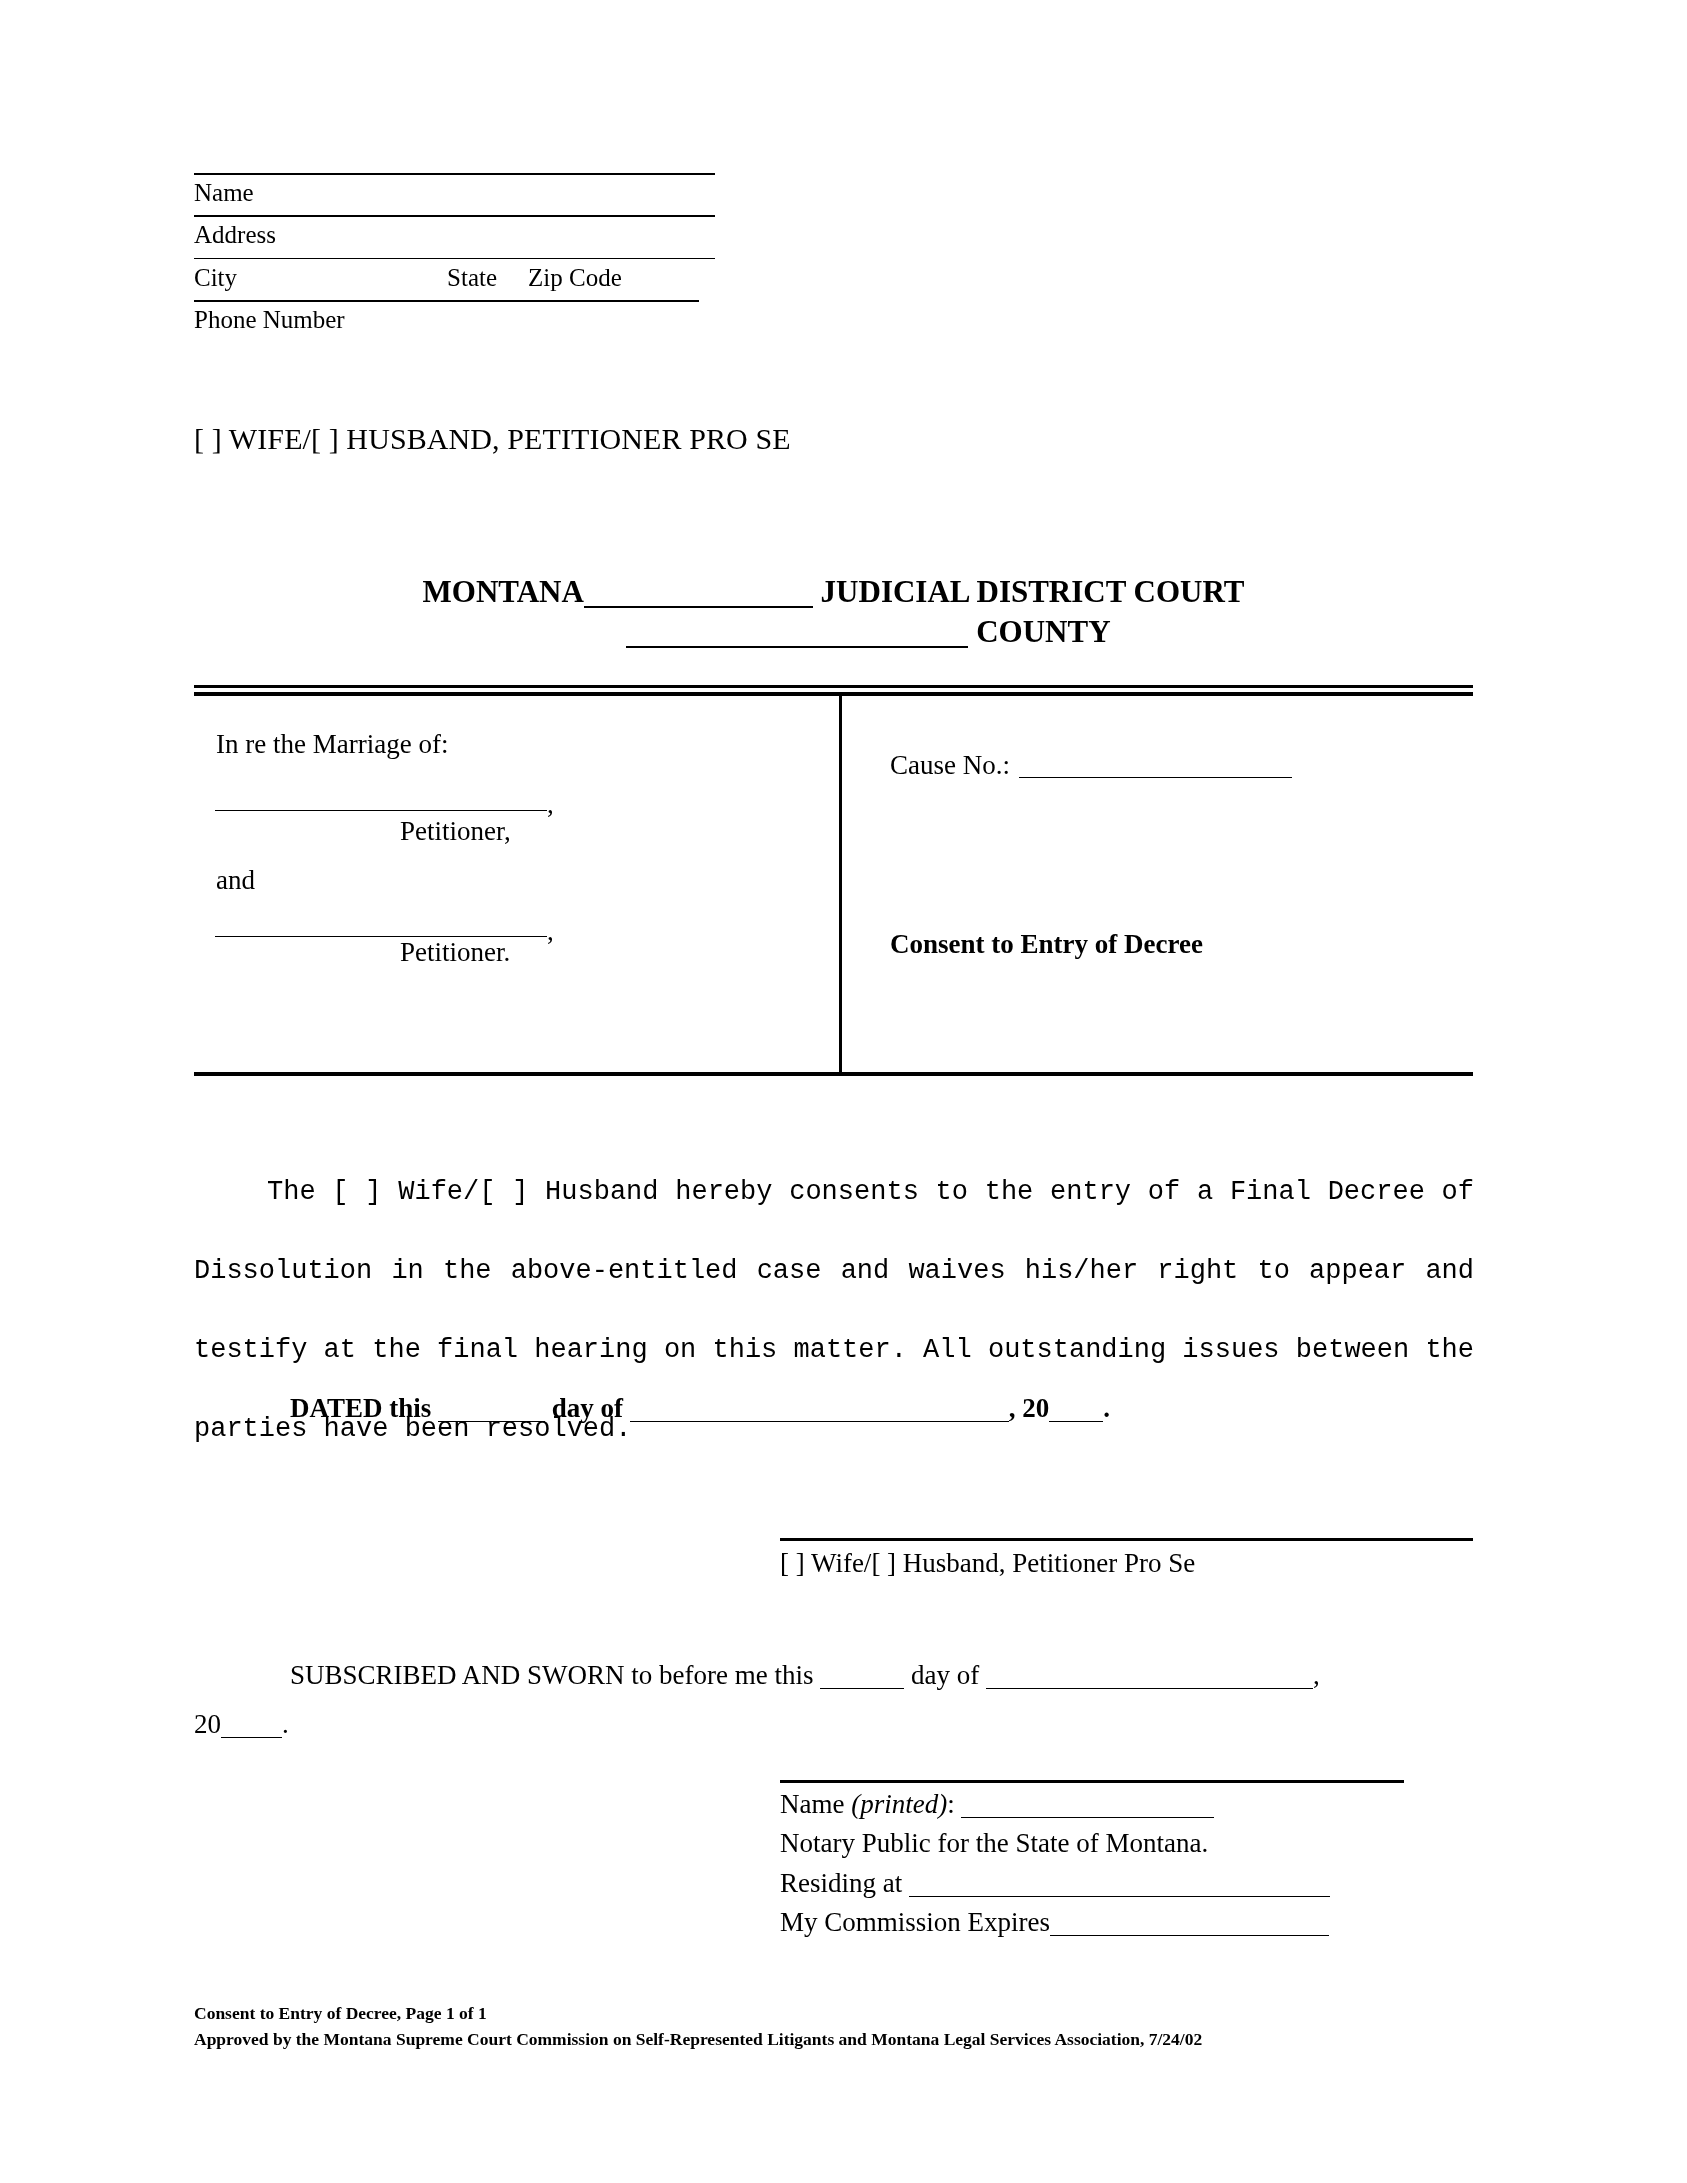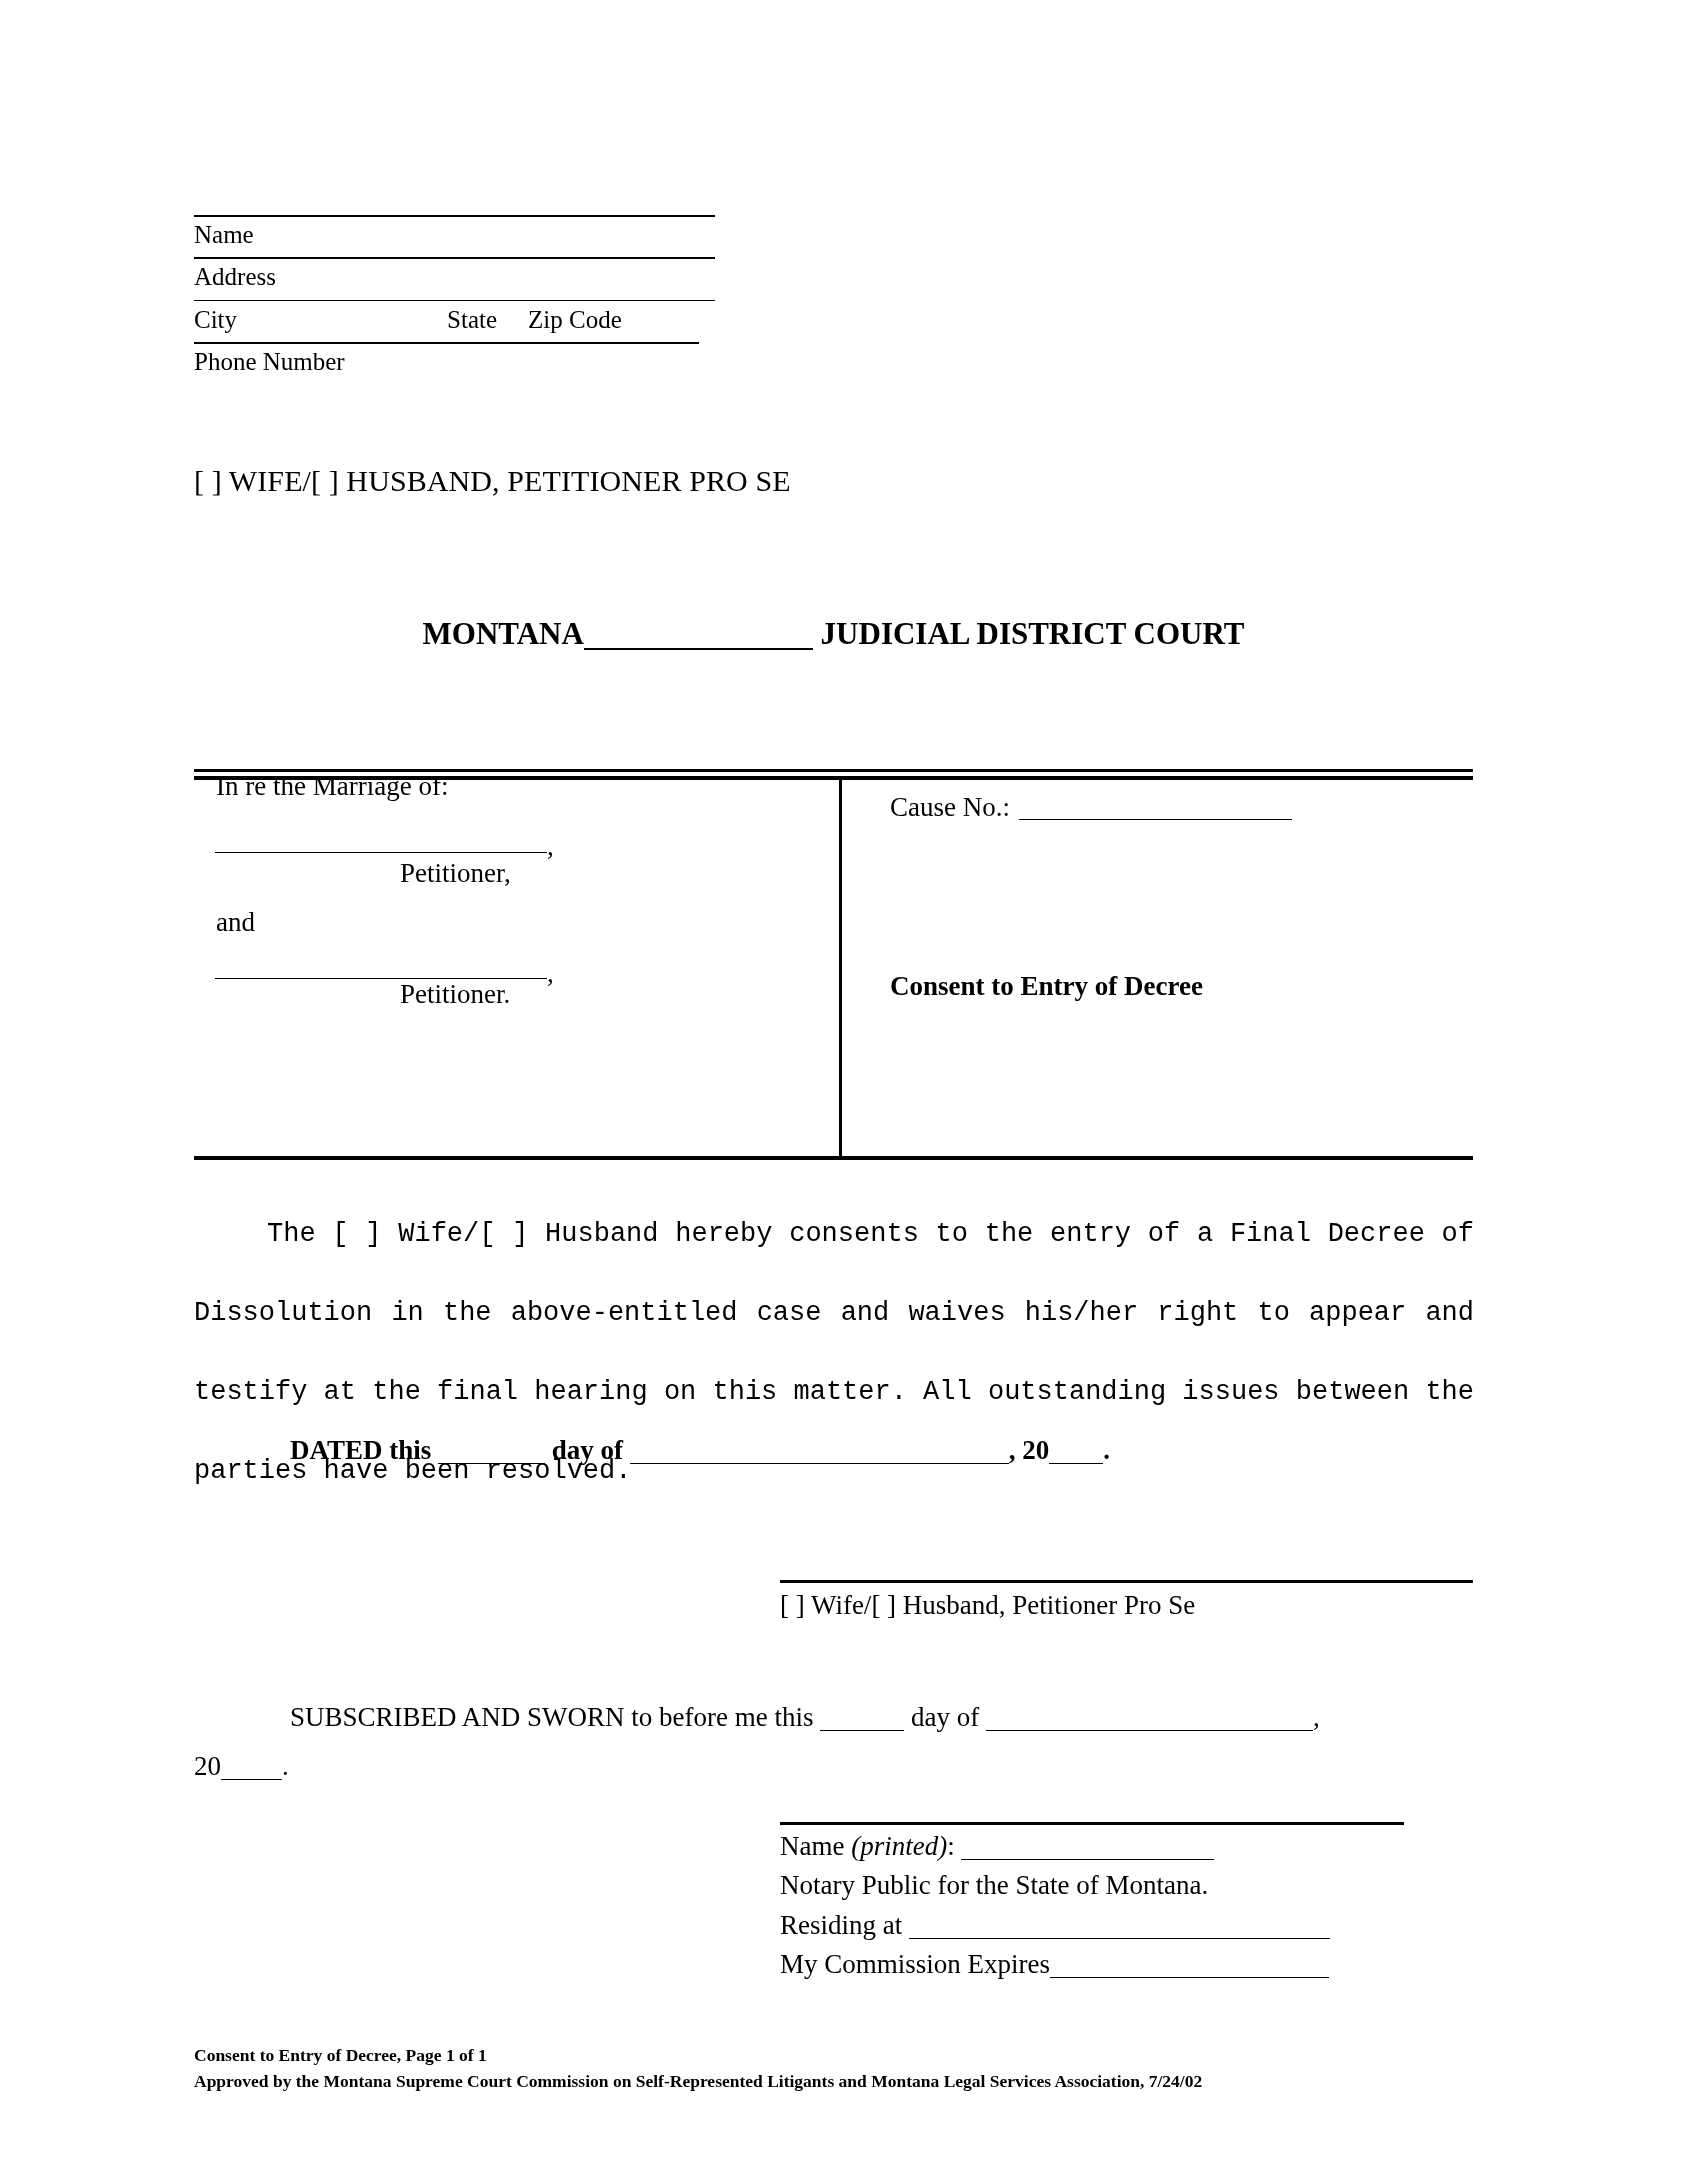--- a/index.html
+++ b/index.html
@@ -15,21 +15,21 @@
   .page {
     position: relative;
     width: 1687px;
     height: 2184px;
     background: #ffffff;
     margin: 0 auto;
     overflow: hidden;
   }
 
   
-  .abs { position: absolute; margin-top: 42px; }
+  .abs { position: absolute; }
   .rule { background: #000000; }
 
   
   .blank {
     display: inline-block;
     border-bottom: 1.7px solid #000;
     vertical-align: baseline;
     height: 1.02em;
     margin-bottom: -0.18em;
   }
@@ -303,20 +303,21 @@
       <div class="hdr-line short"></div>
       <div class="hdr-label">Phone Number</div>
     </div>
 
   </div>
 
   <div class="abs" id="pro-se-line">[ ] WIFE/[ ] HUSBAND, PETITIONER PRO SE</div>
 
   <div class="abs" id="court-title">
     <span>MONTANA</span><span class="blank blank-district"></span> <span>JUDICIAL DISTRICT COURT</span>
+    <span class="court-line-2"><span class="blank blank-county"></span> <span>COUNTY</span></span>
   </div>
 
   <div class="abs" id="caption-box">
 
     <div class="abs rule" id="caption-rule-top-a"></div>
     <div class="abs rule" id="caption-rule-top-b"></div>
     <div class="abs rule" id="caption-divider"></div>
     <div class="abs rule" id="caption-rule-bottom"></div>
 
     <div class="caption-left">

